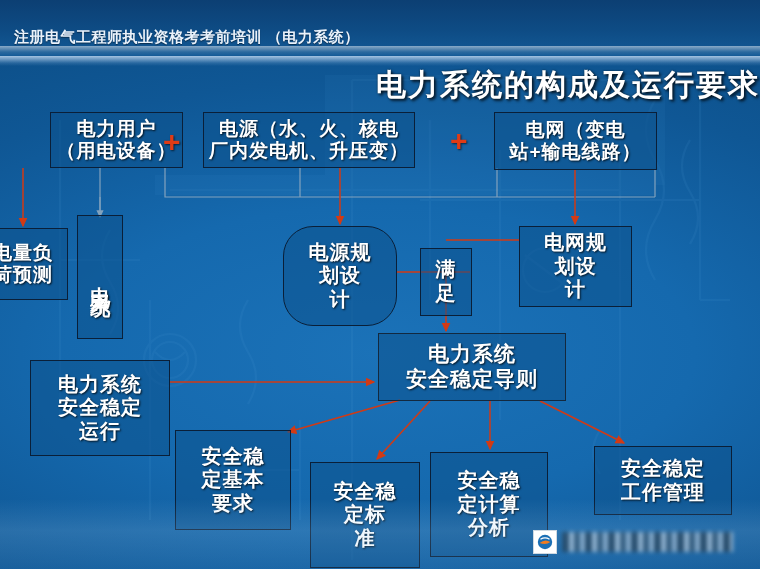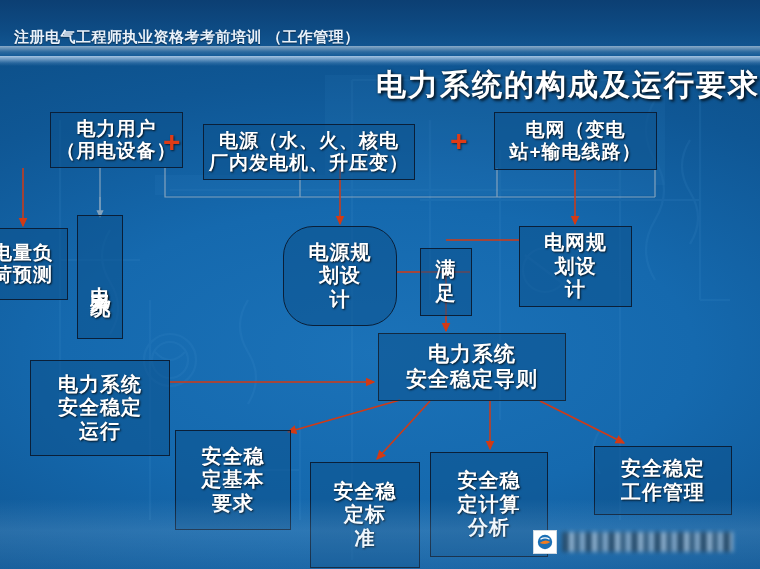--- a/index.html
+++ b/index.html
@@ -64,21 +64,21 @@
     padding:2px 3px;
   }
   .node.vert{
     writing-mode:vertical-rl;
     text-orientation:upright;
     letter-spacing:3px;
   }
 
   
   #n-user      {left:3px;  top:112px; width:133px; height:56px; font-size:19px;margin-left:47px;}
-  #n-source    {left:203px;top:112px; width:212px; height:56px; font-size:19px;margin-top:12px;}
+  #n-source    {left:203px;top:112px; width:212px; height:56px; font-size:19px;}
   #n-grid      {left:494px;top:112px; width:163px; height:58px; font-size:19px;text-align:center;}
 
   #n-forecast  {left:-22px;top:228px; width:90px;  height:72px; font-size:19px;}
   #n-sys       {left:77px; top:215px; width:46px;  height:124px;font-size:20px;}
   #n-splan     {left:283px;top:226px; width:114px; height:100px;font-size:20px;border-radius:30px;}
   #n-meet      {left:420px;top:248px; width:52px;  height:68px; font-size:20px;}
   #n-gplan     {left:519px;top:226px; width:113px; height:81px;font-size:20px;}
 
   #n-guide     {left:378px;top:333px; width:188px; height:68px; font-size:21px;
                 border-color:#13293f;}
@@ -160,21 +160,21 @@
       <path d="M300 420 L300 520"></path>
       <path d="M300 470 L250 470"></path>
     </g>
     <g fill="#4e9ad4" opacity="0.35">
       <rect x="325" y="75" width="340" height="110"></rect>
       <rect x="155" y="175" width="500" height="20"></rect>
     </g>
   </svg>
 
   <div class="header-band"></div>
-  <div class="header-text">注册电气工程师执业资格考考前培训    （工作管理）</div>
+  <div class="header-text">注册电气工程师执业资格考考前培训    （电力系统）</div>
   <div class="title-strip"></div>
   <div class="slide-title">电力系统的构成及运行要求</div>
 
   <svg class="arrows" viewBox="0 0 760 569">
     <defs>
       <marker id="ah" markerWidth="7" markerHeight="7" refX="5.6" refY="3" orient="auto">
         <path d="M0,0 L6.5,3 L0,6 z" fill="#d23a14"></path>
       </marker>
       <marker id="ahg" markerWidth="7" markerHeight="7" refX="5.6" refY="3" orient="auto">
         <path d="M0,0 L6.5,3 L0,6 z" fill="#8fa9c0"></path>

